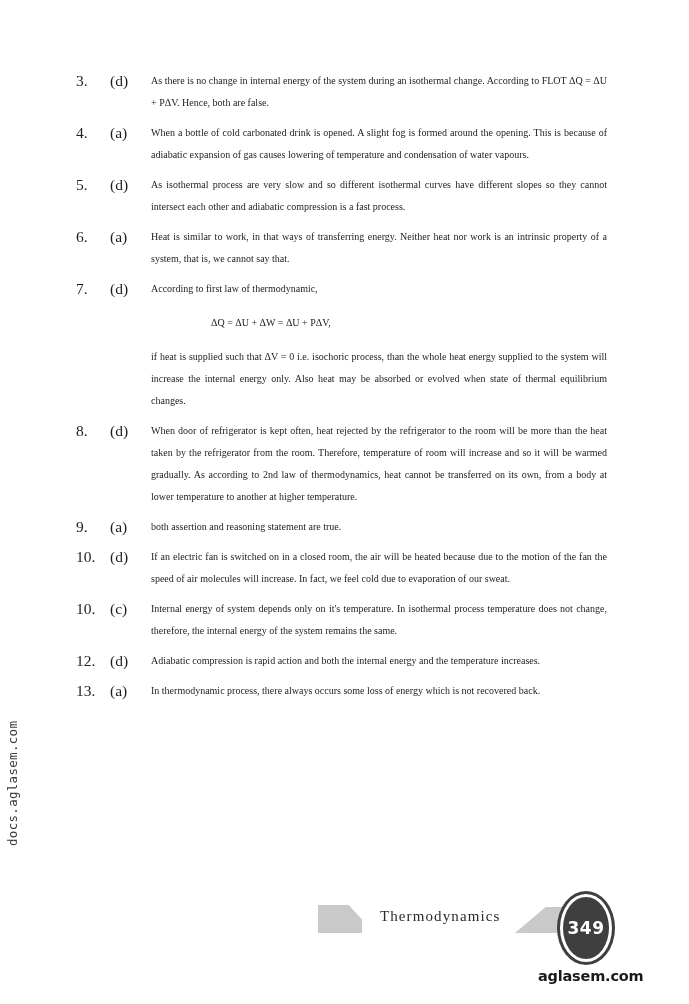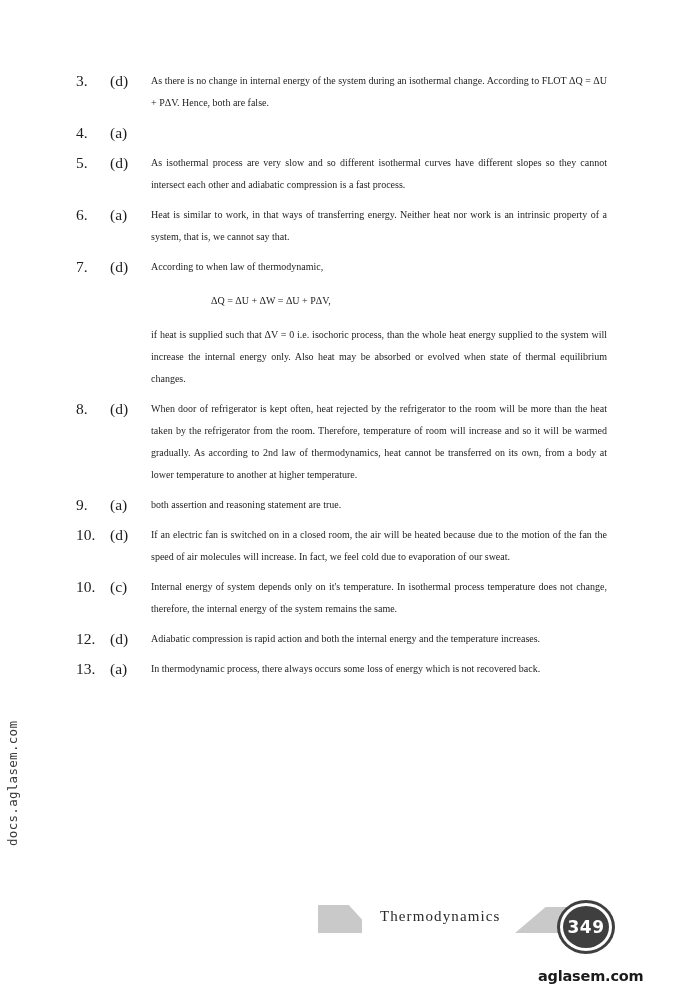--- a/index.html
+++ b/index.html
@@ -119,30 +119,29 @@
     width: 90px;
     height: 26px;
     background: #c9c9c9;
     clip-path: polygon(34% 0, 100% 0, 100% 100%, 0 100%);
   }
   .footer-badge {
     position: absolute;
     left: 560px;
     top: 894px;
     width: 52px;
-    height: 48px;
+    height: 68px;
     border-radius: 50%;
     background: #3f3f3f;
     border: 3px solid #ffffff;
     box-shadow: 0 0 0 3px #3f3f3f;
     box-sizing: border-box;
     display: flex;
     align-items: center;
     justify-content: center;
-    margin-top: 9px;
   }
   .footer-badge-num {
     color: #ffffff;
     font-family: "DejaVu Sans", "Liberation Sans", sans-serif;
     font-size: 17px;
     font-weight: bold;
     letter-spacing: 0.5px;
     line-height: 1;
   }
 
@@ -168,40 +167,43 @@
     <div class="answer-row">
       <div class="ans-num">3.</div>
       <div class="ans-opt">(d)</div>
       <div class="ans-body">
         <p class="ans-text">As there is no change in internal energy of the system during an isothermal change. According to FLOT ΔQ = ΔU + PΔV. Hence, both are false.</p>
       </div>
     </div>
     <div class="answer-row">
       <div class="ans-num">4.</div>
       <div class="ans-opt">(a)</div>
+      <div class="ans-body">
+        <p class="ans-text">When a bottle of cold carbonated drink is opened. A slight fog is formed around the opening. This is because of adiabatic expansion of gas causes lowering of temperature and condensation of water vapours.</p>
+      </div>
     </div>
     <div class="answer-row">
       <div class="ans-num">5.</div>
       <div class="ans-opt">(d)</div>
       <div class="ans-body">
         <p class="ans-text">As isothermal process are very slow and so different isothermal curves have different slopes so they cannot intersect each other and adiabatic compression is a fast process.</p>
       </div>
     </div>
     <div class="answer-row">
       <div class="ans-num">6.</div>
       <div class="ans-opt">(a)</div>
       <div class="ans-body">
         <p class="ans-text">Heat is similar to work, in that ways of transferring energy. Neither heat nor work is an intrinsic property of a system, that is, we cannot say that.</p>
       </div>
     </div>
     <div class="answer-row">
       <div class="ans-num">7.</div>
       <div class="ans-opt">(d)</div>
       <div class="ans-body">
-        <p class="ans-text">According to when law of thermodynamic,</p>
+        <p class="ans-text">According to first law of thermodynamic,</p>
         <p class="ans-equation">ΔQ = ΔU + ΔW = ΔU + PΔV,</p>
         <p class="ans-text">if heat is supplied such that ΔV = 0 i.e. isochoric process, than the whole heat energy supplied to  the system will increase the internal energy only. Also heat may be absorbed  or evolved when state of thermal equilibrium changes.</p>
       </div>
     </div>
     <div class="answer-row">
       <div class="ans-num">8.</div>
       <div class="ans-opt">(d)</div>
       <div class="ans-body">
         <p class="ans-text">When door of refrigerator is kept often, heat rejected by the refrigerator to the room will be more than the heat taken by the refrigerator from the room. Therefore, temperature of room will increase and so it will be warmed gradually. As according to 2nd law of thermodynamics, heat cannot be transferred on its own, from a body at lower temperature to another at higher temperature.</p>
       </div>

